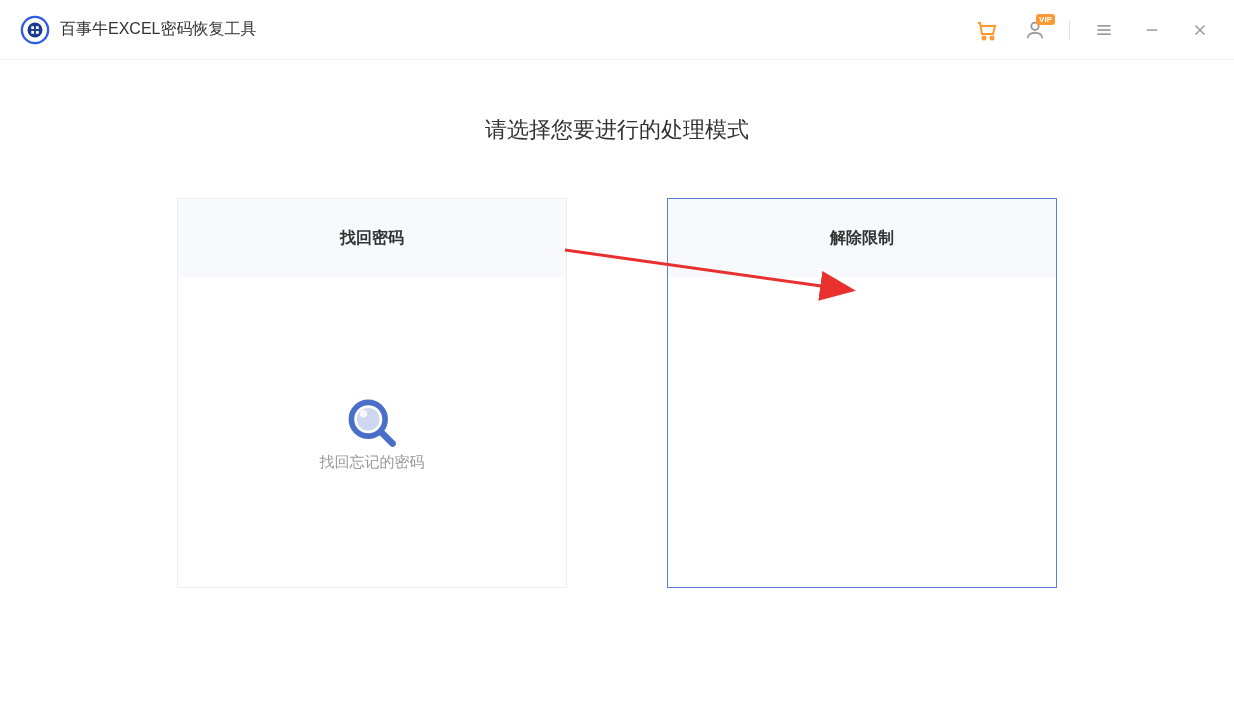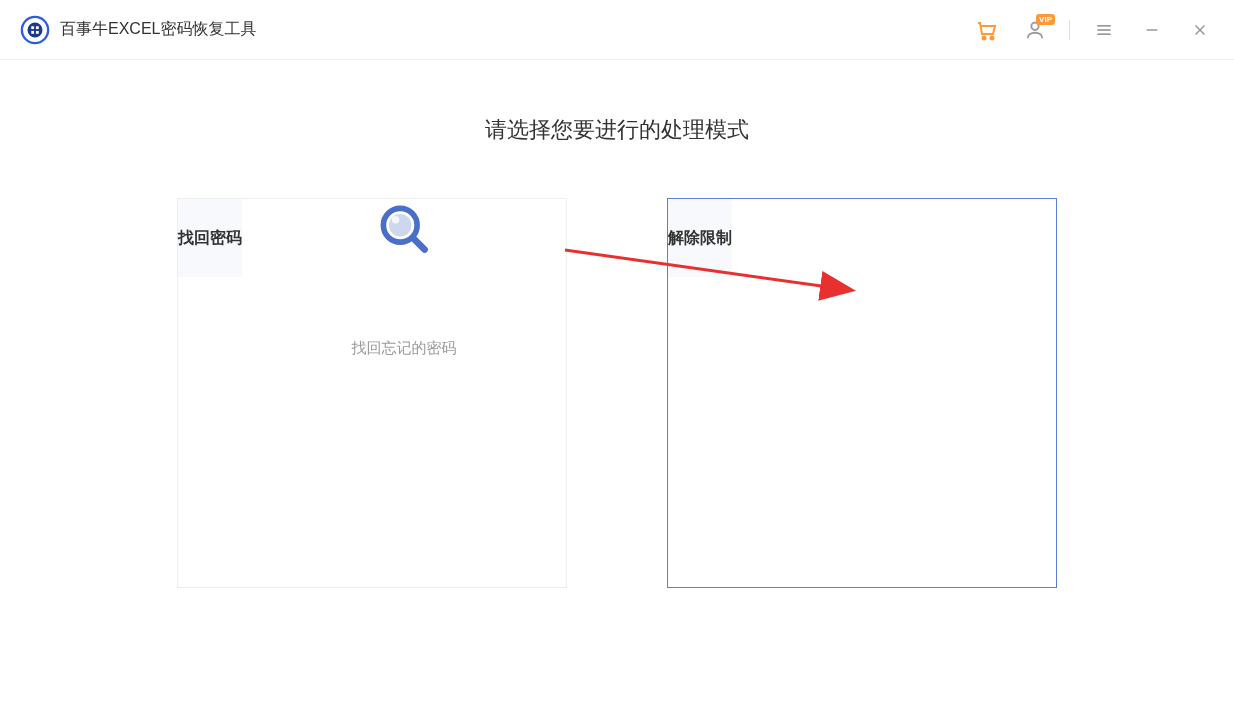--- a/index.html
+++ b/index.html
@@ -81,41 +81,41 @@
       justify-content: center;
       gap: 100px;
     }
     .card {
       width: 390px;
       height: 390px;
       border: 1px solid #eeeeee;
       background: #fff;
       cursor: pointer;
       display: flex;
-      flex-direction: row;
+      flex-direction: column;
     }
     .card.selected {
       border: 1px solid #5a7fd9;
     }
     .card-header {
       height: 78px;
       background: #f7f9fc;
       display: flex;
       align-items: center;
       justify-content: center;
       font-size: 16px;
       color: #333333;
       font-weight: 600;
     }
     .card-body {
       flex: 1;
       display: flex;
       flex-direction: column;
       align-items: center;
-      gap: 80px;
+      justify-content: center;
     }
     .card-icon {
       width: 60px;
       height: 60px;
     }
     .card-desc {
       font-size: 15px;
       color: #999999;
     }
     .annotation-arrow {

